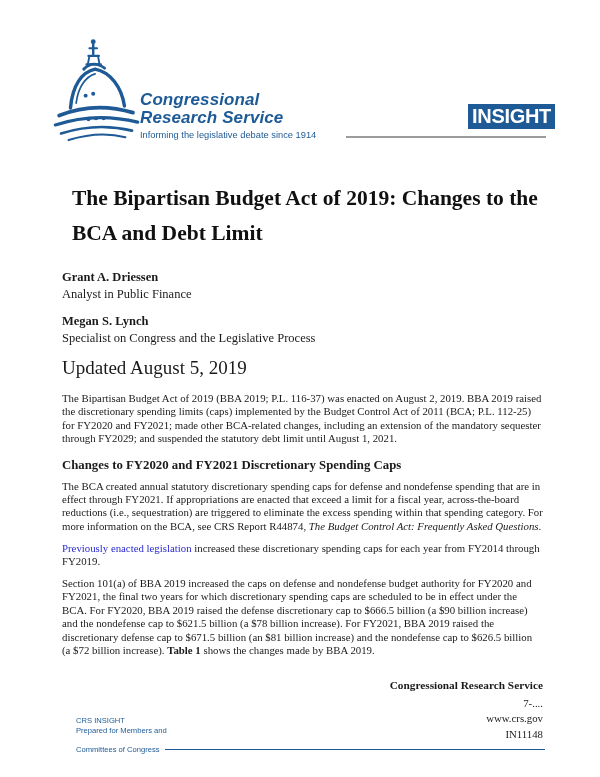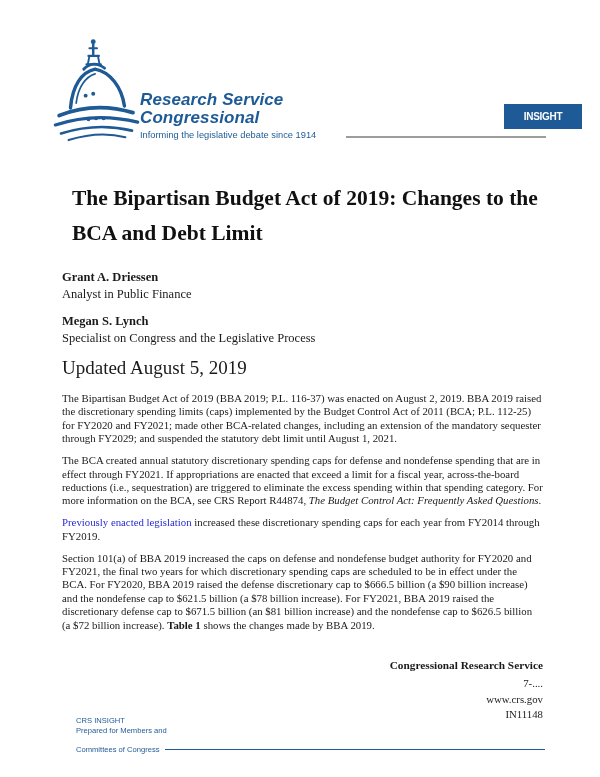--- a/index.html
+++ b/index.html
@@ -29,46 +29,46 @@
     font-size:17px;line-height:18px;
     color:var(--crs-blue);letter-spacing:0.1px;
   }
   .tagline{
     margin-top:3px;
     font-family:"Liberation Sans",sans-serif;
     font-weight:normal;font-size:9.3px;
     color:var(--crs-blue);letter-spacing:0;
   }
   .badge{
-    position:absolute;left:468px;top:104px;width:78px;height:25px;
+    position:absolute;left:468px;top:104px;width:87px;height:25px;
     background:var(--crs-blue);color:#ffffff;
     font-family:"Liberation Sans",sans-serif;font-weight:bold;
-    font-size:10px;letter-spacing:-0.3px;
-    display:flex;align-items:center;justify-content:center;margin-left:36px;
+    font-size:20px;letter-spacing:-0.3px;
+    display:flex;align-items:center;justify-content:center;
   }
   .header-rule{
     position:absolute;top:136px;left:346px;width:200px;
     border-top:2px solid var(--rule-gray);
   }
   
   main{position:absolute;left:62px;top:181px;width:481px;}
   h1{
     font-size:21.5px;line-height:35px;font-weight:bold;
     margin:0 0 18px 10px;color:#111;
   }
   .author-name{font-size:12.5px;font-weight:bold;line-height:17px;}
   .author-role{font-size:12.5px;line-height:17px;margin-bottom:10px;}
   .updated{font-size:19px;margin:4px 0 13px 0;}
   .article p{font-size:10.8px;line-height:13.4px;margin:0 0 8.5px 0;}
   .article h2{font-size:12.8px;line-height:15px;font-weight:bold;margin:12px 0 7px 0;}
   .article a{color:var(--link-blue);text-decoration:none;cursor:pointer;}
   .article em{font-style:italic;}
   .article strong{font-weight:bold;}
   
-  .footer-right{text-align:right;margin-top:25px;}
+  .footer-right{text-align:right;margin-top:19px;}
   .fr-org{font-size:11.3px;font-weight:bold;line-height:16px;margin-bottom:3px;}
   .fr-line{font-size:10.8px;line-height:15.5px;}
   .fr-line a{color:var(--ink);text-decoration:none;}
   
   .footer-left{
     position:absolute;left:76px;top:716px;width:469px;
     font-family:"Liberation Sans",sans-serif;color:var(--crs-blue);
     font-size:7.6px;line-height:10px;
   }
   .fl-label{font-weight:normal;}
@@ -103,22 +103,22 @@
       <path d="M6 94 Q48 80 93 91" stroke-width="3.4"></path>
       <path d="M12 103 Q50 91 87 100" stroke-width="2.8"></path>
       <path d="M20 110 Q52 100 80 107" stroke-width="2.2"></path>
 
       <circle cx="41" cy="88" r="2"></circle>
       <circle cx="49" cy="87" r="2"></circle>
       <circle cx="57" cy="87" r="2"></circle>
     </svg>
 
     <div class="logo-text">
+      <div class="org-line">Congressional</div>
       <div class="org-line">Research Service</div>
-      <div class="org-line">Congressional</div>
       <div class="tagline">Informing the legislative debate since 1914</div>
     </div>
 
     <div class="badge">INSIGHT</div>
     <div class="header-rule"></div>
   </header>
 
   <main>
     <h1>The Bipartisan Budget Act of 2019: Changes to the BCA and Debt Limit</h1>
 
@@ -128,20 +128,21 @@
     </div>
     <div>
       <div class="author-name">Megan S. Lynch</div>
       <div class="author-role">Specialist on Congress and the Legislative Process</div>
     </div>
 
     <p class="updated">Updated August 5, 2019</p>
 
     <div class="article">
         <p><span>The Bipartisan Budget Act of 2019 (BBA 2019; P.L. 116-37) was enacted on August 2, 2019. BBA 2019 raised the discretionary spending limits (caps) implemented by the Budget Control Act of 2011 (BCA; P.L. 112-25) for FY2020 and FY2021; made other BCA-related changes, including an extension of the mandatory sequester through FY2029; and suspended the statutory debt limit until August 1, 2021.</span></p>
+        <h2><span>Changes to FY2020 and FY2021 Discretionary Spending Caps</span></h2>
         <p><span>The BCA created annual statutory discretionary spending caps for defense and nondefense spending that are in effect through FY2021. If appropriations are enacted that exceed a limit for a fiscal year, across-the-board reductions (i.e., sequestration) are triggered to eliminate the excess spending within that spending category. For more information on the BCA, see CRS Report R44874, </span><em>The Budget Control Act: Frequently Asked Questions</em><span>.</span></p>
         <p><a href="#">Previously enacted legislation</a><span> increased these discretionary spending caps for each year from FY2014 through FY2019.</span></p>
         <p><span>Section 101(a) of BBA 2019 increased the caps on defense and nondefense budget authority for FY2020 and FY2021, the final two years for which discretionary spending caps are scheduled to be in effect under the BCA. For FY2020, BBA 2019 raised the defense discretionary cap to $666.5 billion (a $90 billion increase) and the nondefense cap to $621.5 billion (a $78 billion increase). For FY2021, BBA 2019 raised the discretionary defense cap to $671.5 billion (an $81 billion increase) and the nondefense cap to $626.5 billion (a $72 billion increase). </span><strong>Table 1</strong><span> shows the changes made by BBA 2019.</span></p>
       </div>
 
     <div class="footer-right">
       <div class="fr-org">Congressional Research Service</div>
       <div class="fr-line">7-....</div>
       <div class="fr-line"><a href="#">www.crs.gov</a></div>
       <div class="fr-line">IN11148</div>

